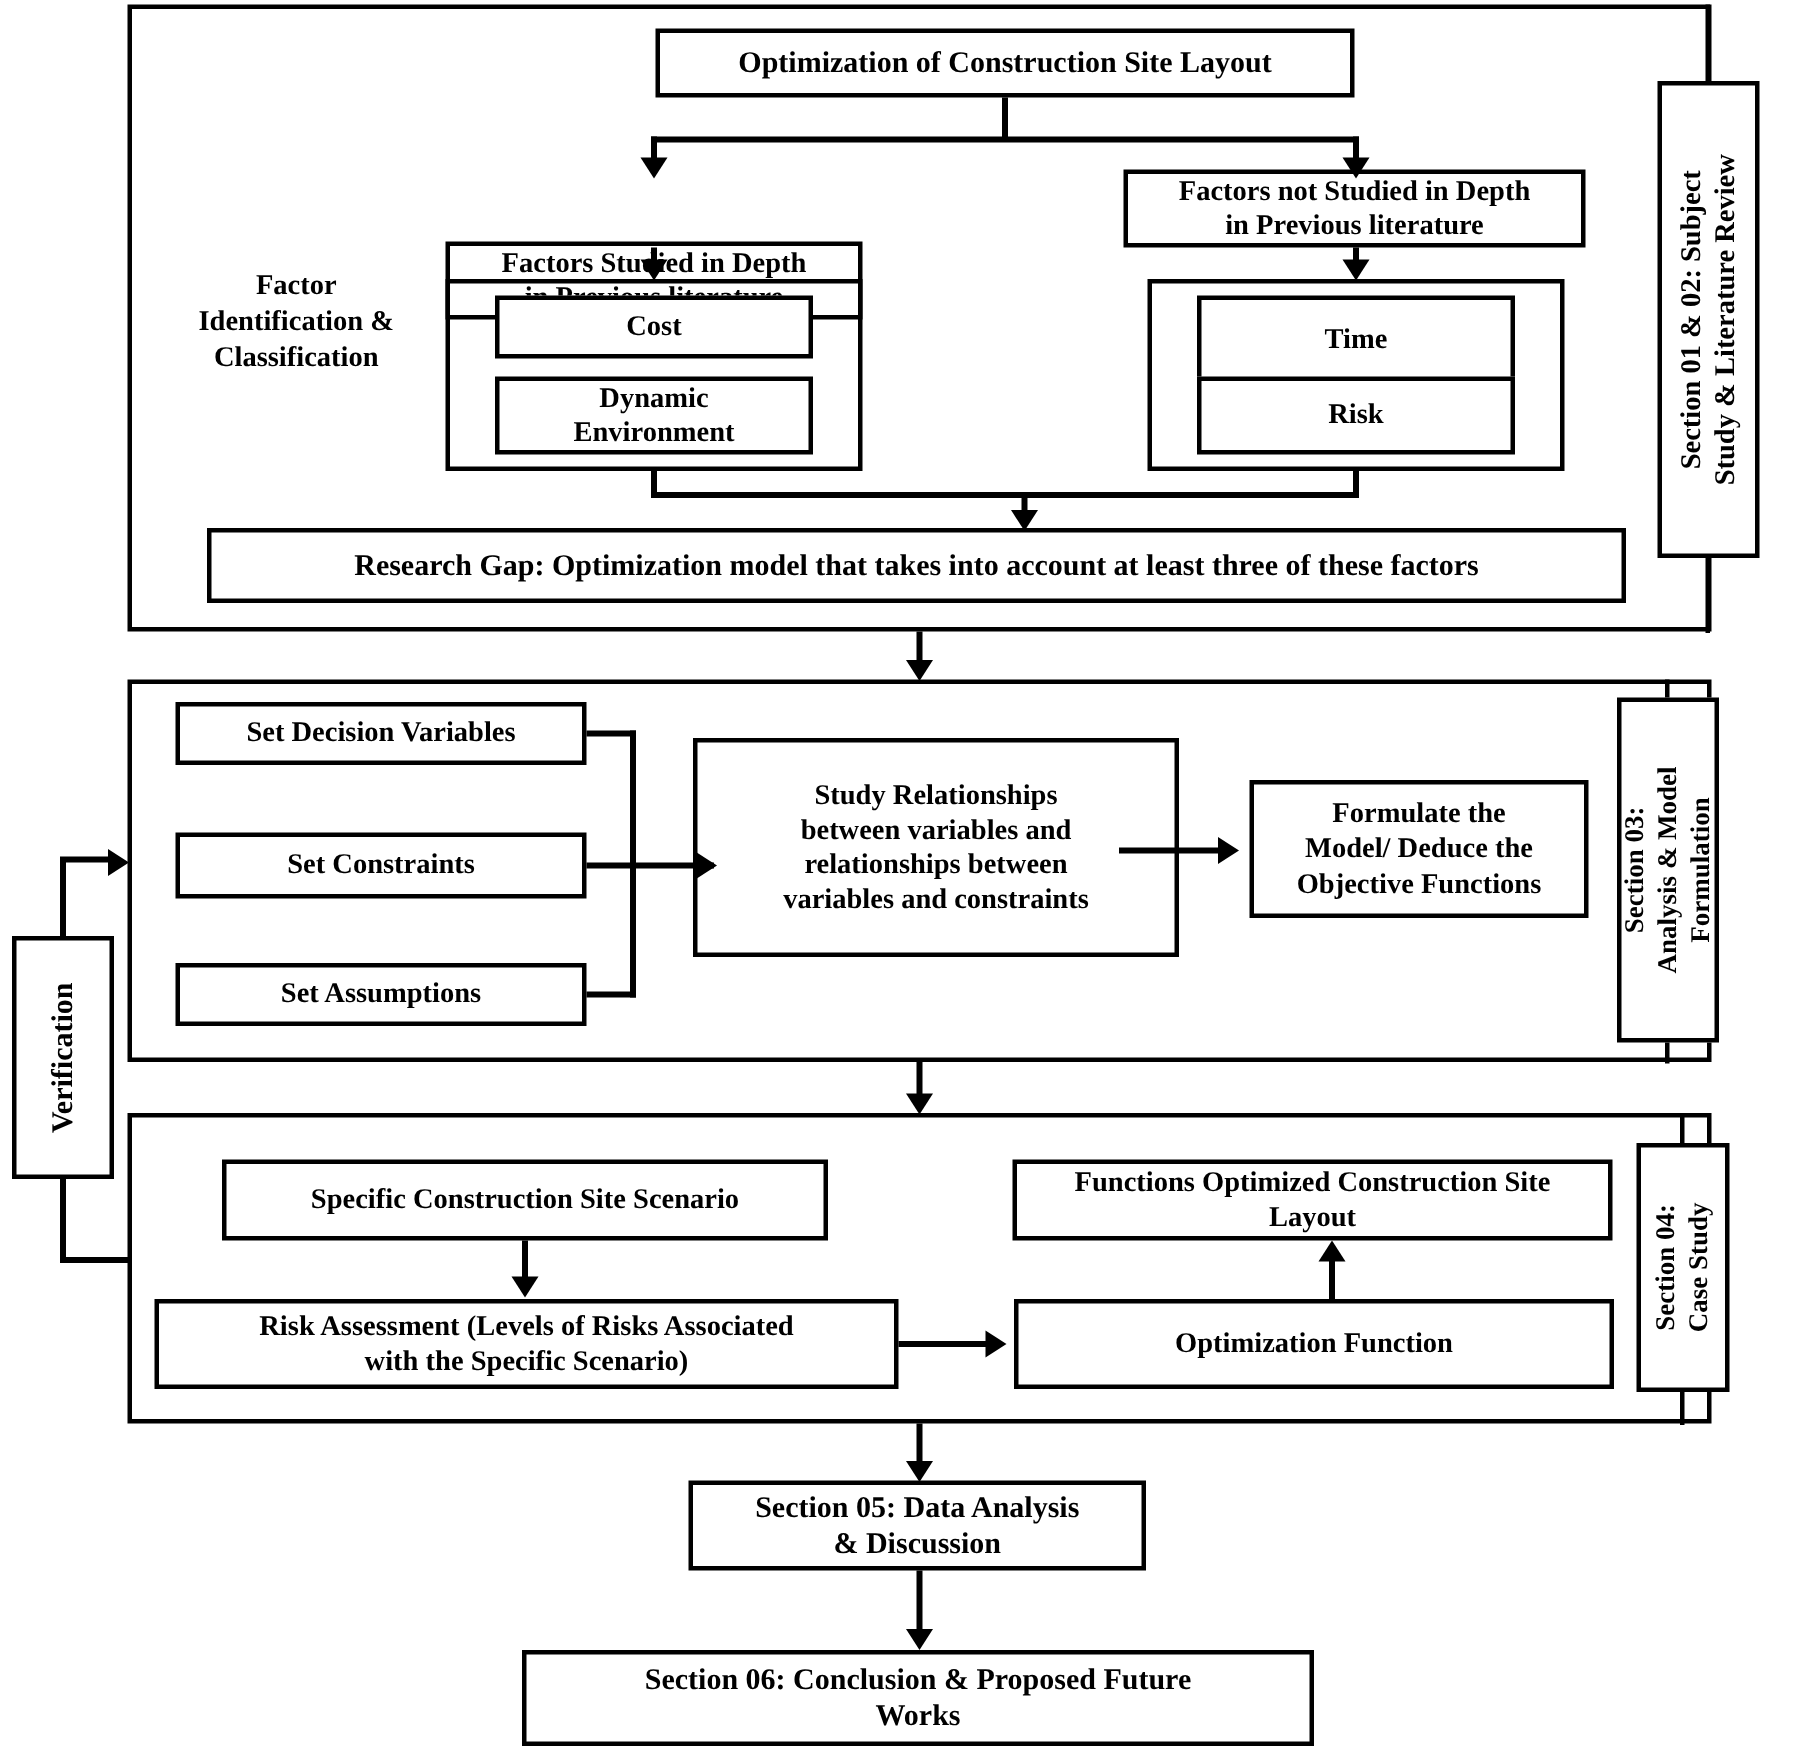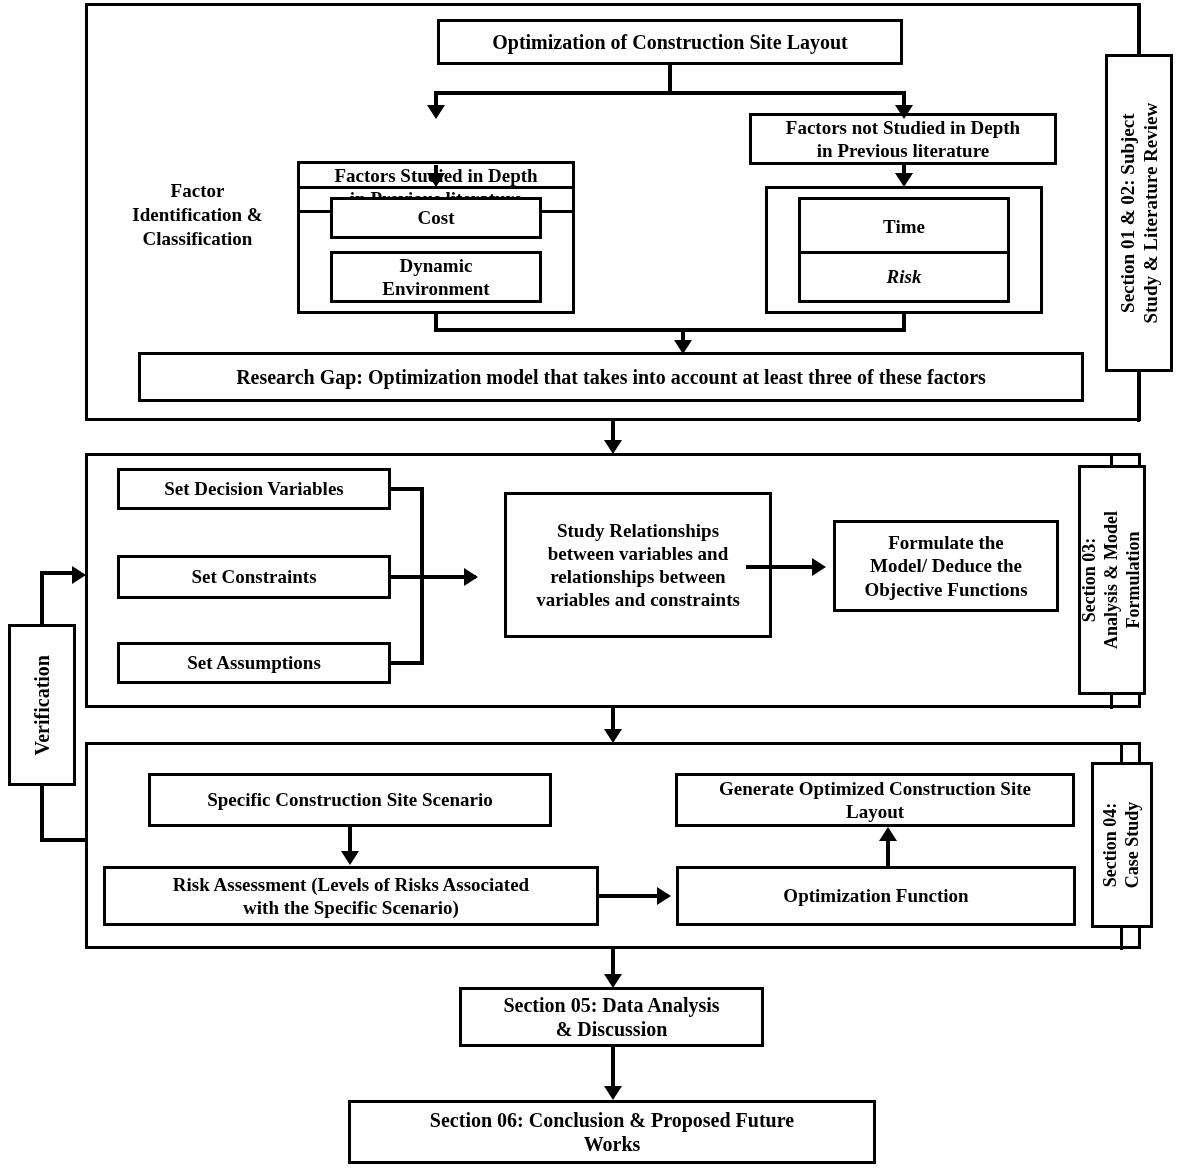--- a/index.html
+++ b/index.html
@@ -148,21 +148,21 @@
   </div>
   <div class="box fs19" style="left:330px; top:251px; width:212px; height:52px; flex-direction:column;">
     <span>Dynamic</span>
     <span>Environment</span>
   </div>
 
   <div class="container" style="left:765px; top:186px; width:278px; height:128px;"></div>
   <div class="box fs19" style="left:798px; top:197px; width:212px; height:60px;">
     <span>Time</span>
   </div>
-  <div class="box fs19" style="left:798px; top:251px; width:212px; height:52px;font-style:italic;">
+  <div class="box fs19" style="left:798px; top:251px; width:212px; height:52px;">
     <span>Risk</span>
   </div>
 
   <div class="plain-label fs19" style="left:105px; top:165px; width:185px; height:100px; flex-direction:column;">
     <span>Factor</span>
     <span>Identification &amp;</span>
     <span>Classification</span>
   </div>
 
   <div class="ln ln-v" style="left:434px; top:314px; height:18px;"></div>
@@ -199,21 +199,21 @@
   <div class="box fs19" style="left:117px; top:642px; width:274px; height:42px;">
     <span>Set Assumptions</span>
   </div>
 
   <div class="ln ln-h" style="left:391px; top:487px; width:33px;"></div>
   <div class="ln ln-h" style="left:391px; top:661px; width:33px;"></div>
   <div class="ln ln-v" style="left:420px; top:487px; height:178px;"></div>
   <div class="ln ln-h" style="left:391px; top:575px; width:85px;"></div>
   <div class="arrow-r" style="left:464px; top:568px;"></div>
 
-  <div class="box fs19" style="left:504px; top:492px; width:268px; height:146px; flex-direction:column;">
+  <div class="box fs19" style="left:462px; top:492px; width:324px; height:146px; flex-direction:column;">
     <span>Study Relationships</span>
     <span>between variables and</span>
     <span>relationships between</span>
     <span>variables and constraints</span>
   </div>
 
   <div class="ln ln-h" style="left:746px; top:565px; width:72px;"></div>
   <div class="arrow-r" style="left:812px; top:558px;"></div>
 
   <div class="box fs19" style="left:833px; top:520px; width:226px; height:92px; flex-direction:column;">
@@ -234,21 +234,21 @@
     </span>
   </div>
   <div class="ln ln-v" style="left:1120px; top:742px; width:3px; height:22px;"></div>
   <div class="ln ln-v" style="left:1120px; top:926px; width:3px; height:24px;"></div>
 
   <div class="box fs19" style="left:148px; top:773px; width:404px; height:54px;">
     <span>Specific Construction Site Scenario</span>
   </div>
 
   <div class="box fs19" style="left:675px; top:773px; width:400px; height:54px; flex-direction:column;">
-    <span>Generate Optimized Construction Site</span>
+    <span>Functions Optimized Construction Site</span>
     <span>Layout</span>
   </div>
 
   <div class="ln ln-v" style="left:348px; top:827px; height:27px;"></div>
   <div class="arrow-d" style="left:341px; top:851px;"></div>
 
   <div class="box fs19" style="left:103px; top:866px; width:496px; height:60px; flex-direction:column;">
     <span>Risk Assessment (Levels of  Risks Associated</span>
     <span>with the Specific Scenario)</span>
   </div>

